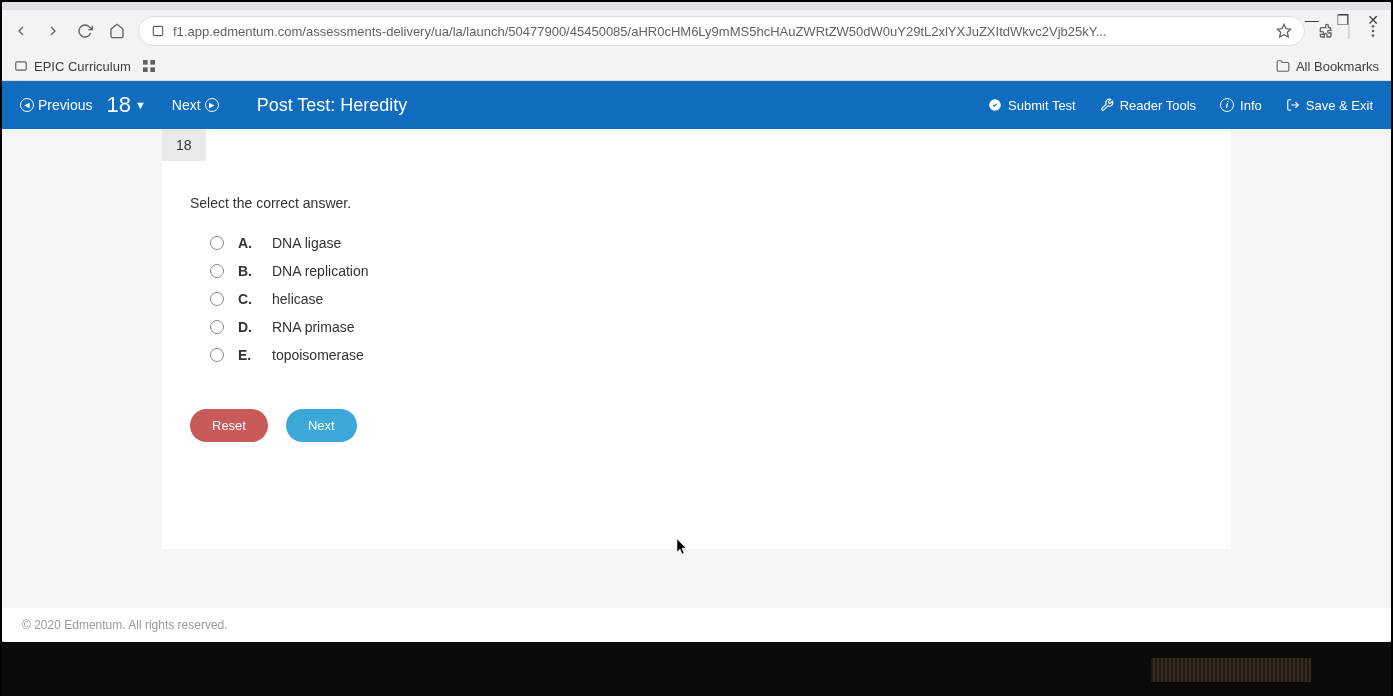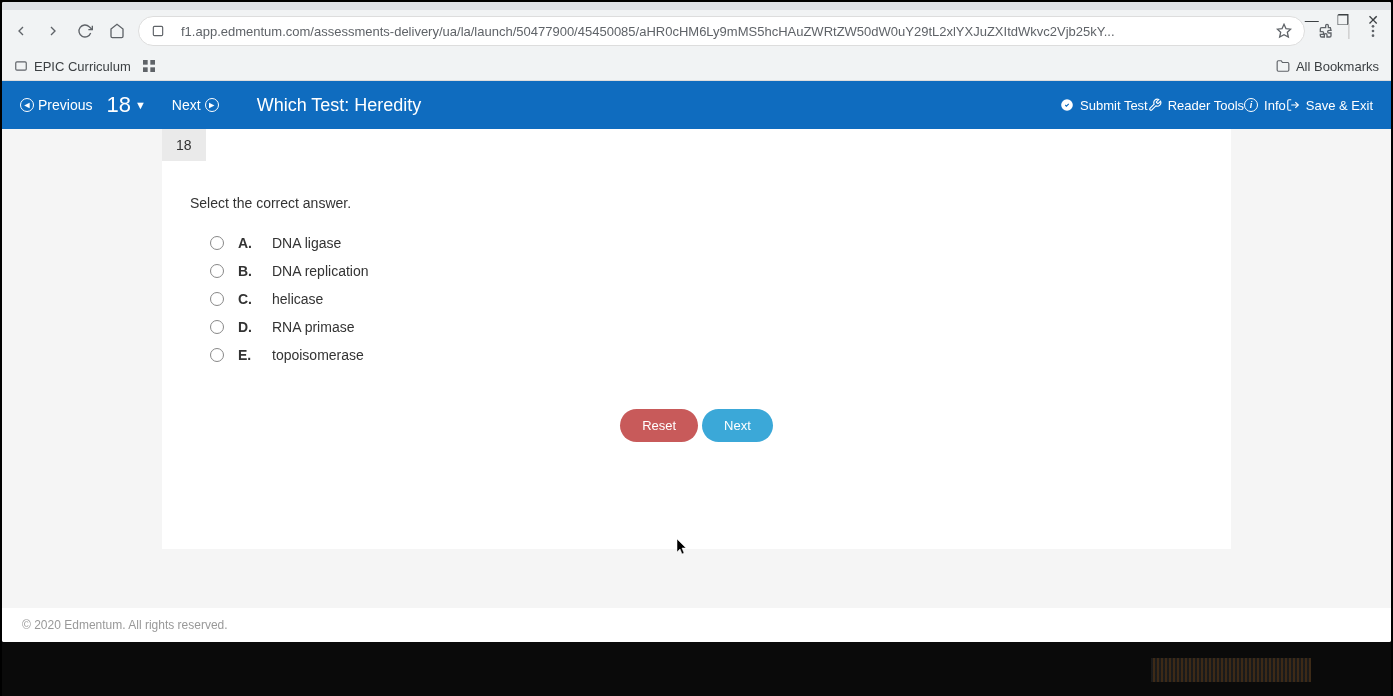--- a/index.html
+++ b/index.html
@@ -6,49 +6,49 @@
 body { background: #1a1a1a; width: 1393px; height: 696px; overflow: hidden; }
 
 .monitor-frame { background: #000; padding: 2px; height: 100%; }
 .screen { background: #fff; height: 640px; display: flex; flex-direction: column; border-radius: 2px; overflow: hidden; }
 
 .browser-chrome { background: #f1f3f4; border-bottom: 1px solid #ddd; }
 .tab-row { height: 8px; background: #dee1e6; }
 .nav-row { display: flex; align-items: center; padding: 6px 10px; gap: 12px; }
 .nav-icons { display: flex; gap: 14px; color: #5f6368; font-size: 16px; }
 .nav-icon { cursor: pointer; width: 18px; height: 18px; display: flex; align-items: center; justify-content: center; }
-.url-bar { flex: 1; display: flex; align-items: center; background: #fff; border-radius: 20px; padding: 6px 12px; font-size: 13px; color: #333; gap: 16px; border: 1px solid #ddd; }
+.url-bar { flex: 1; display: flex; align-items: center; background: #fff; border-radius: 20px; padding: 6px 12px; font-size: 13px; color: #333; gap: 8px; border: 1px solid #ddd; }
 .url-text { flex: 1; white-space: nowrap; overflow: hidden; text-overflow: ellipsis; color: #5f6368; }
 .right-icons { display: flex; gap: 14px; color: #5f6368; align-items: center; }
 
 .bookmark-row { display: flex; align-items: center; padding: 6px 12px; gap: 7px; font-size: 13px; color: #3c4043; justify-content: space-between; }
 .bookmark-left { display: flex; align-items: center; gap: 10px; }
 .bookmark-item { display: flex; align-items: center; gap: 6px; cursor: pointer; }
 
 .app-header { background: #0f6cbf; color: #fff; display: flex; align-items: center; padding: 0 18px; height: 48px; font-size: 14px; }
 .header-left { display: flex; align-items: center; gap: 8px; }
 .prev-btn { display: flex; align-items: center; gap: 4px; cursor: pointer; }
 .q-number { font-size: 22px; font-weight: 300; margin: 0 6px; display: flex; align-items: center; gap: 4px; }
 .next-btn { display: flex; align-items: center; gap: 4px; cursor: pointer; margin-left: 12px; }
 .test-title { font-size: 18px; font-weight: 300; margin-left: 30px; }
-.header-right { margin-left: auto; display: flex; align-items: flex-end; font-size: 13px; }
+.header-right { margin-left: auto; display: flex; align-items: flex-end; gap: 24px; font-size: 13px; }
 .header-tool { display: flex; align-items: center; gap: 6px; cursor: pointer; }
 
 .content-area { flex: 1; background: #f5f5f5; padding: 0 160px; overflow: auto; position: relative; }
 .question-card { background: #fff; margin: 0; padding: 0 28px 30px 28px; min-height: 420px; }
 .q-tab { display: inline-block; background: #eaeaea; padding: 8px 14px; font-size: 14px; color: #333; margin-left: -28px; }
 .q-instruction { font-size: 14px; color: #333; margin: 34px 0 18px 0; }
 .q-text { font-size: 14px; color: #333; line-height: 1.7; margin-bottom: 18px; }
 
 .options { margin-left: 20px; }
 .option { display: flex; align-items: center; gap: 14px; padding: 6px 0; font-size: 14px; color: #333; cursor: pointer; }
 .radio { width: 14px; height: 14px; border: 1.5px solid #888; border-radius: 50%; flex-shrink: 0; }
 .opt-letter { font-weight: bold; width: 20px; }
 
-.action-buttons { display: flex; justify-content: center; gap: 4px; margin-top: 40px; }
+.action-buttons { display: flex; justify-content: flex-start; gap: 18px; margin-top: 40px; }
 .btn { padding: 9px 22px; border-radius: 20px; border: none; font-size: 13px; color: #fff; cursor: pointer; font-weight: 500; }
 .btn-reset { background: #c85a5a; }
 .btn-next { background: #3ba8d8; }
 
 .footer { font-size: 12px; color: #999; padding: 10px 20px; background: #fff; }
 
 .cursor { position: absolute; left: 675px; top: 410px; font-size: 14px; color: #000; pointer-events: none; }
 
 .svg-icon { width: 16px; height: 16px; }
 .chev { font-size: 11px; }
@@ -149,21 +149,21 @@
         <span>Previous</span>
       </div>
       <div class="q-number">
         <span>18</span>
         <span class="chev">▼</span>
       </div>
       <div class="next-btn">
         <span>Next</span>
         <span class="circ-icon">►</span>
       </div>
-      <div class="test-title">Which Test: Heredity</div>
+      <div class="test-title">Post Test: Heredity</div>
     </div>
     <div class="header-right">
       <div class="header-tool">
         <svg width="14" height="14" viewBox="0 0 24 24" fill="#fff">
               <circle cx="12" cy="12" r="10" fill="#fff"></circle>
               <path d="M9 12l2 2 4-4" stroke="#0f6cbf" stroke-width="2" fill="none"></path>
             </svg>
         <span>Submit Test</span>
       </div>
       <div class="header-tool">

